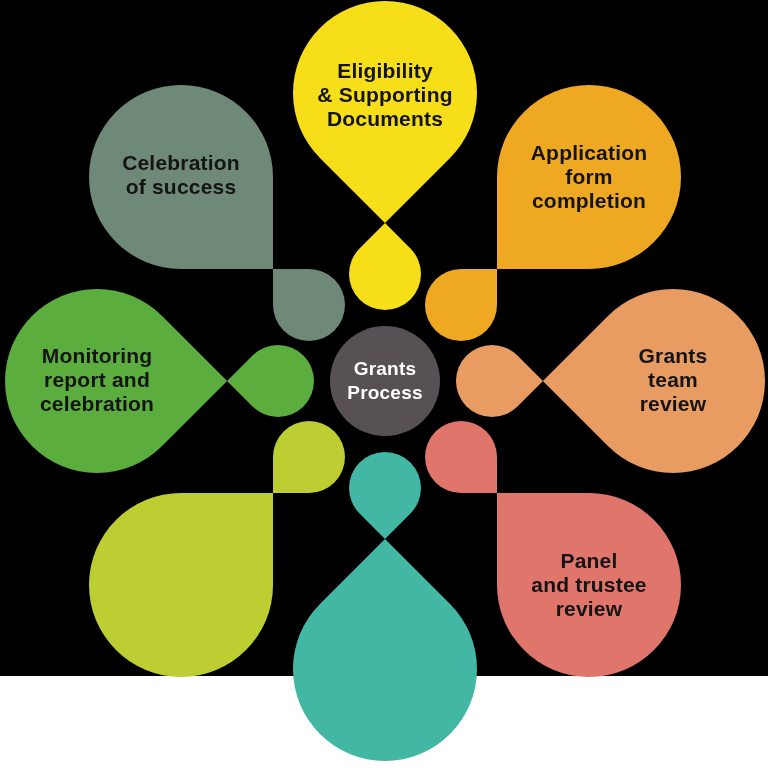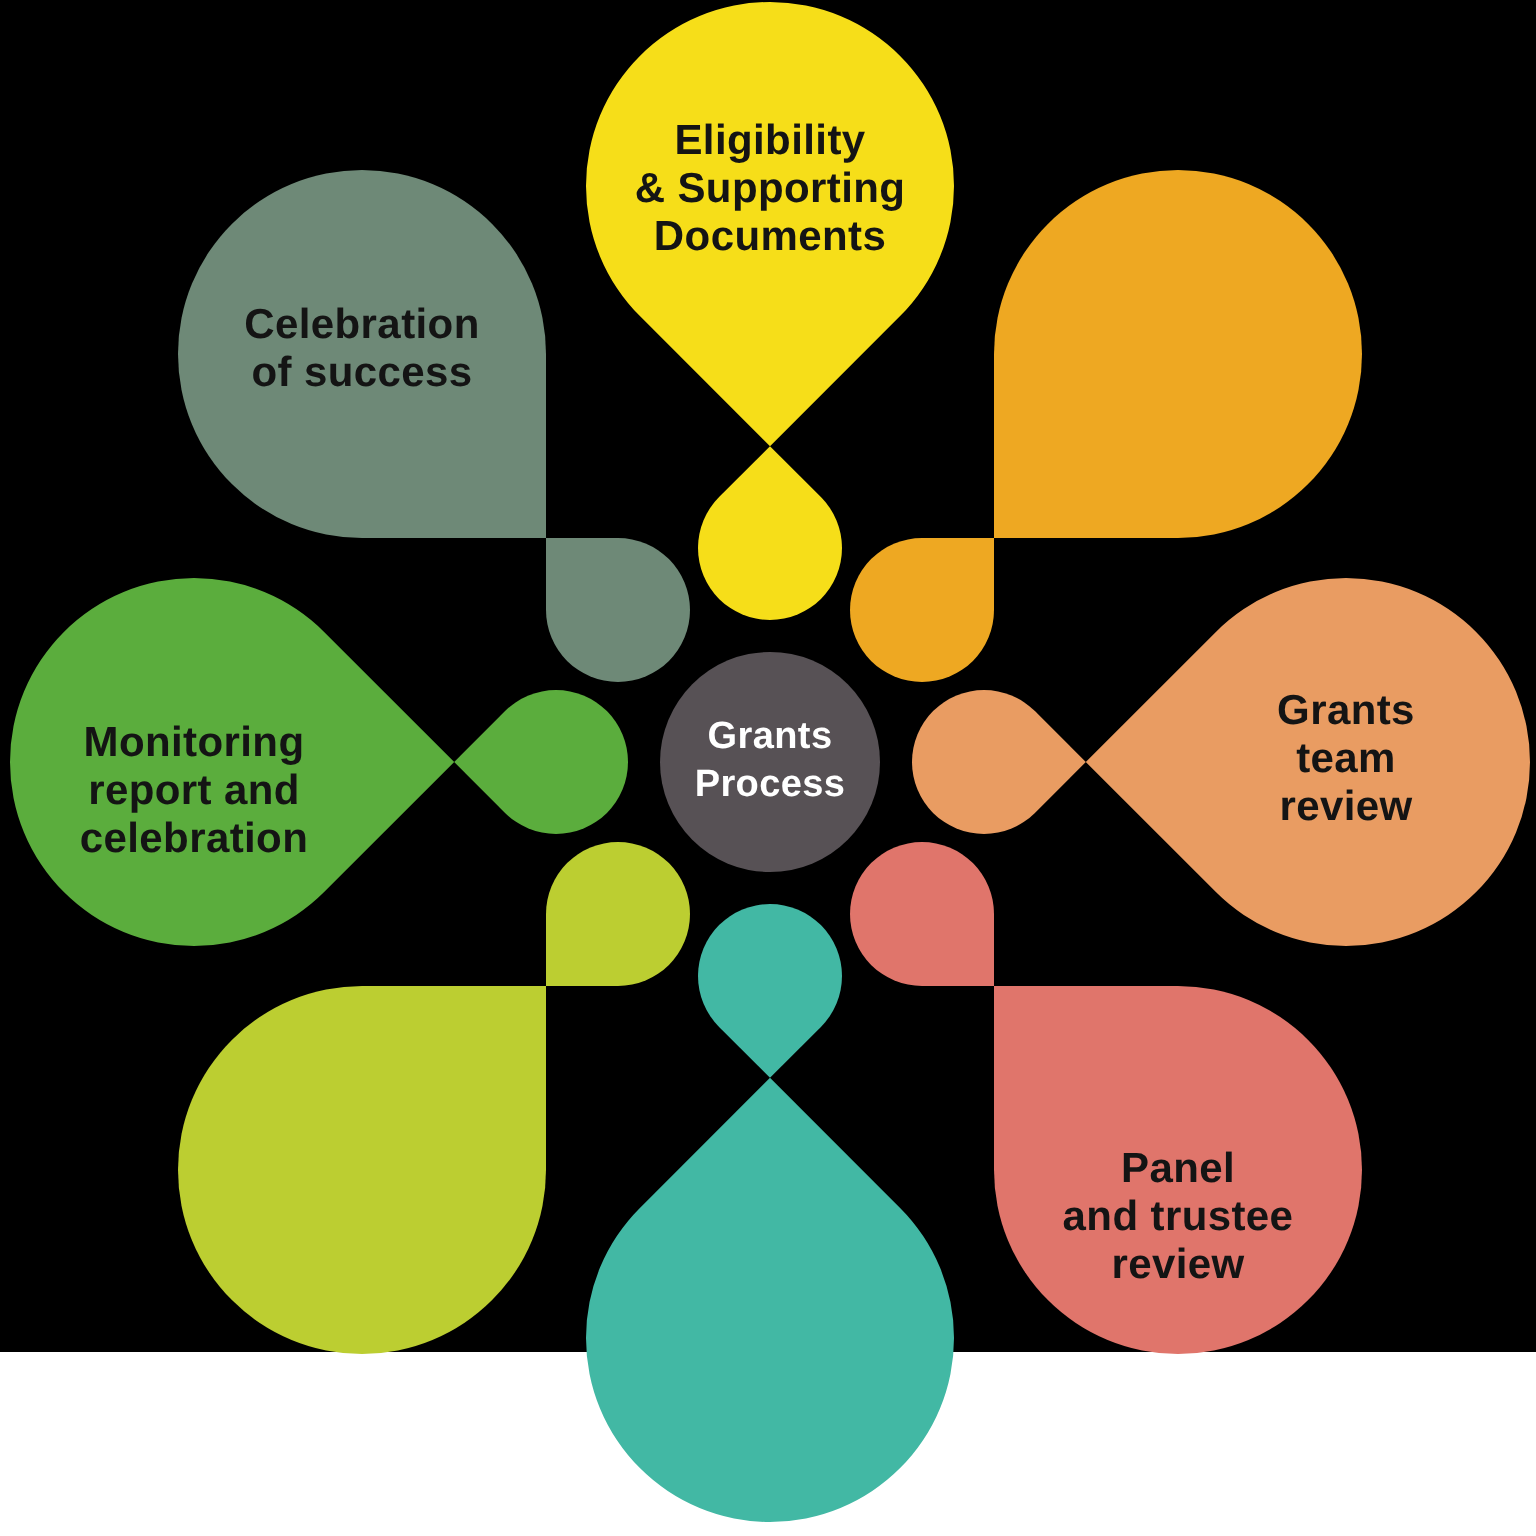--- a/index.html
+++ b/index.html
@@ -59,24 +59,24 @@
     text-align: center;
     font-weight: 700;
     font-size: 21px;
     line-height: 24px;
     white-space: pre-line;
     letter-spacing: 0.2px;
   }
   .l-top    { left: 385px; top: 95px; }
   .l-tr     { left: 589px; top: 177px; }
   .l-right  { left: 673px; top: 380px; }
-  .l-br     { left: 589px; top: 585px; margin-top: 24px; }
+  .l-br     { left: 589px; top: 585px; }
   .l-bottom { left: 385px; top: 668px; }
   .l-bl     { left: 181px; top: 585px; }
-  .l-left   { left: 97px;  top: 396px; }
+  .l-left   { left: 97px;  top: 380px; }
   .l-tl     { left: 181px; top: 175px; }
   
   .hub {
     position: absolute;
     left: 330px;
     top: 326px;
     width: 110px;
     height: 110px;
     border-radius: 50%;
     display: flex;
@@ -112,20 +112,23 @@
   <div class="droplet d-br" style="background-color: rgb(224, 117, 107);"></div>
   <div class="droplet d-bottom" style="background-color: rgb(66, 184, 164);"></div>
   <div class="droplet d-bl" style="background-color: rgb(188, 206, 49);"></div>
   <div class="droplet d-left" style="background-color: rgb(91, 173, 61);"></div>
   <div class="droplet d-tl" style="background-color: rgb(110, 137, 119);"></div>
 
   <div class="labels" style="color: rgb(20, 20, 20);">
     <div class="petal-label l-top">Eligibility
 &amp; Supporting
 Documents</div>
+    <div class="petal-label l-tr">Application
+form
+completion</div>
     <div class="petal-label l-right">Grants
 team
 review</div>
     <div class="petal-label l-br">Panel
 and trustee
 review</div>
     <div class="petal-label l-left">Monitoring
 report and
 celebration</div>
     <div class="petal-label l-tl">Celebration

